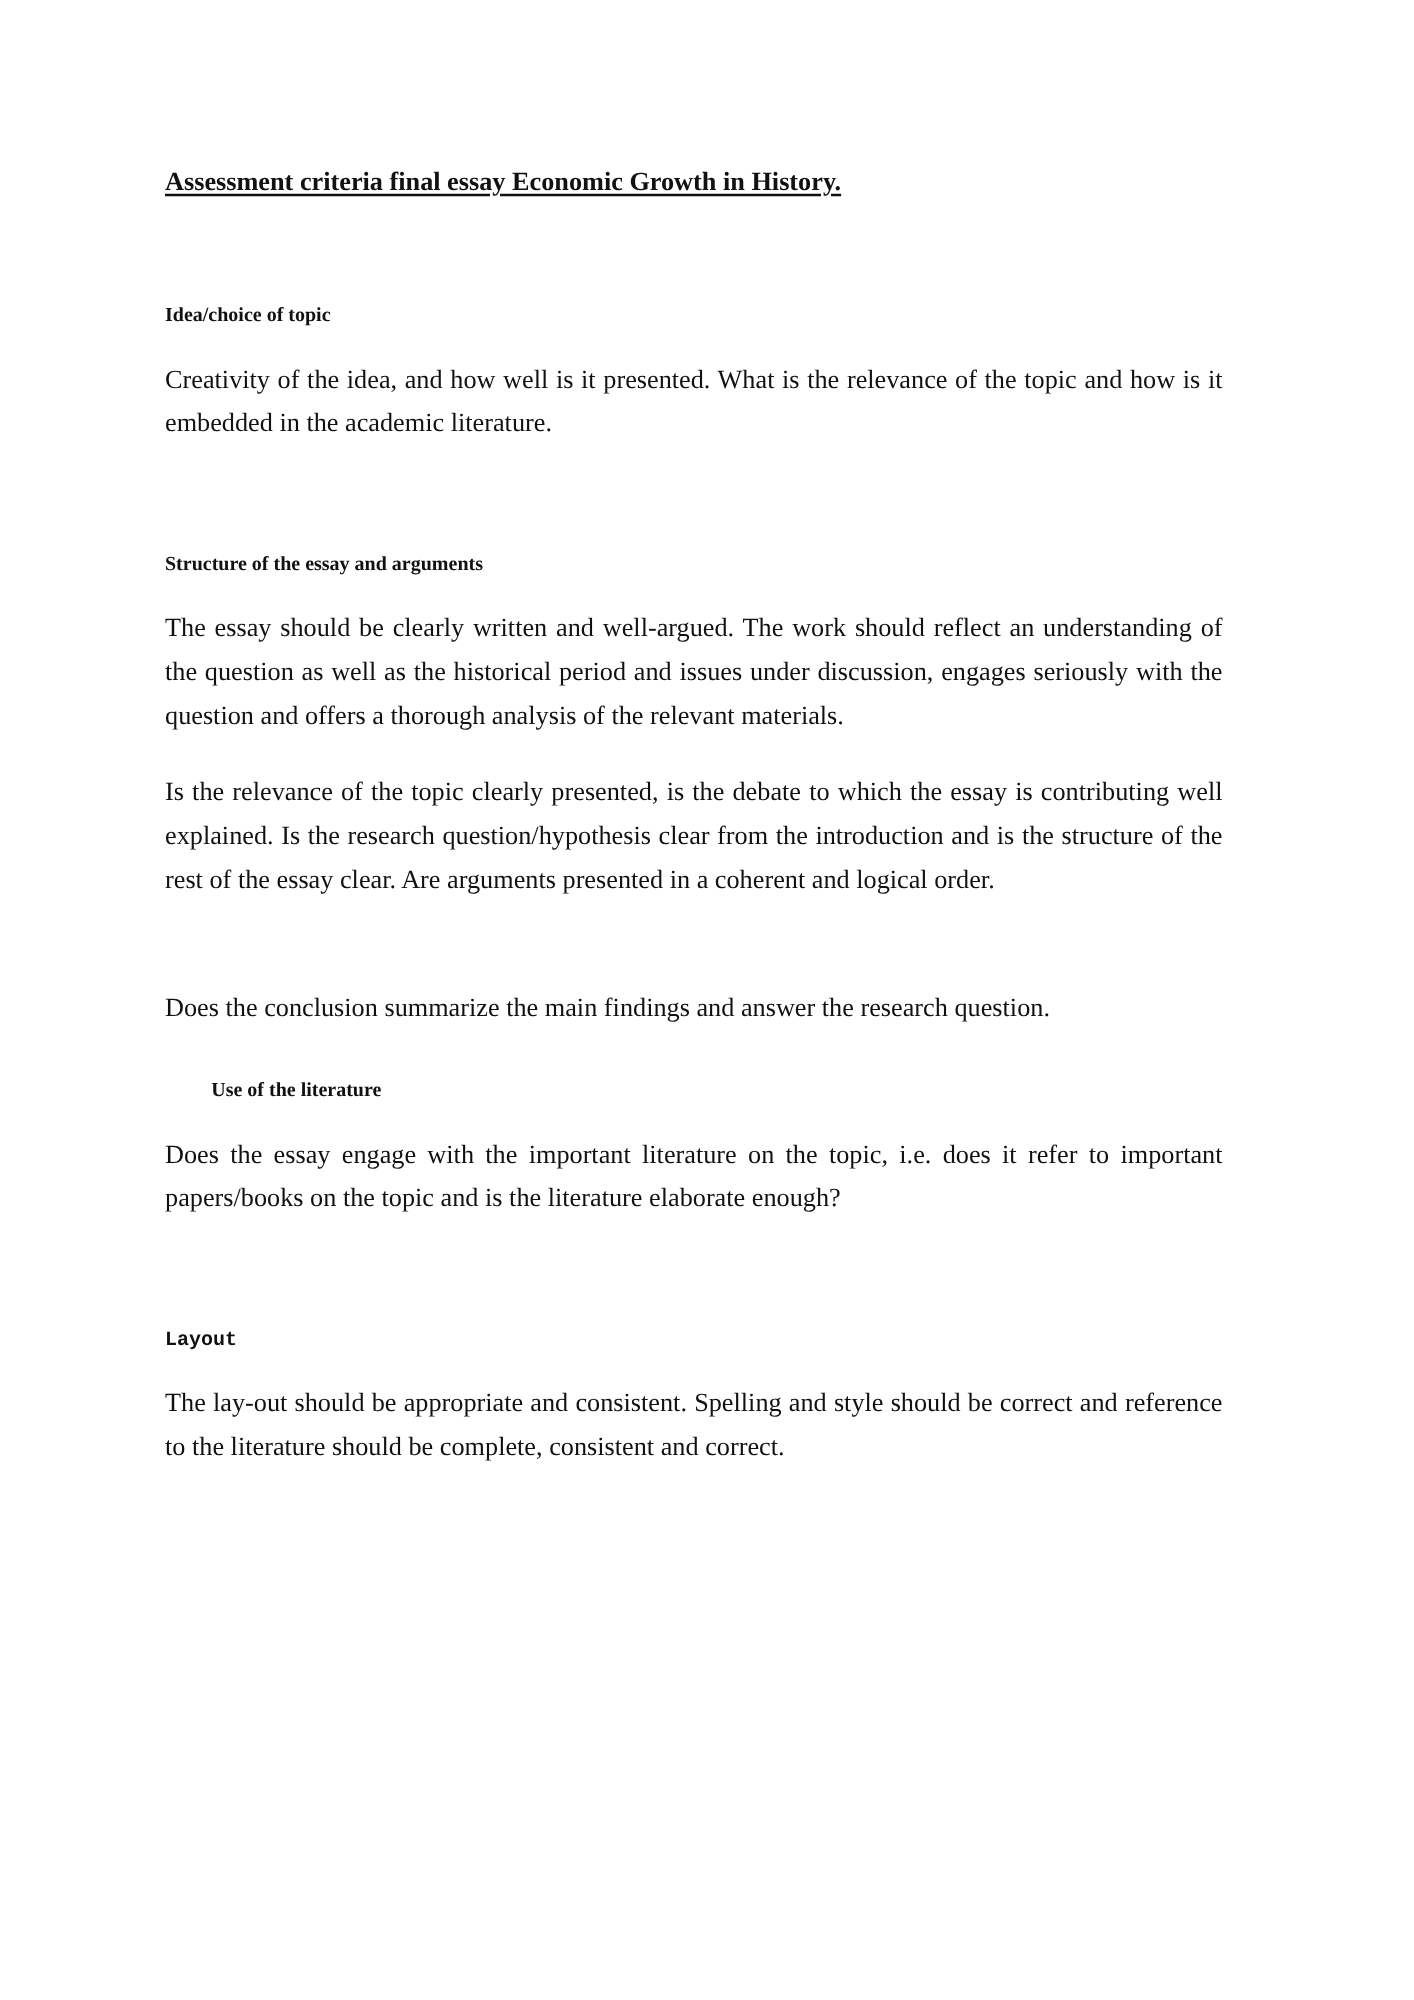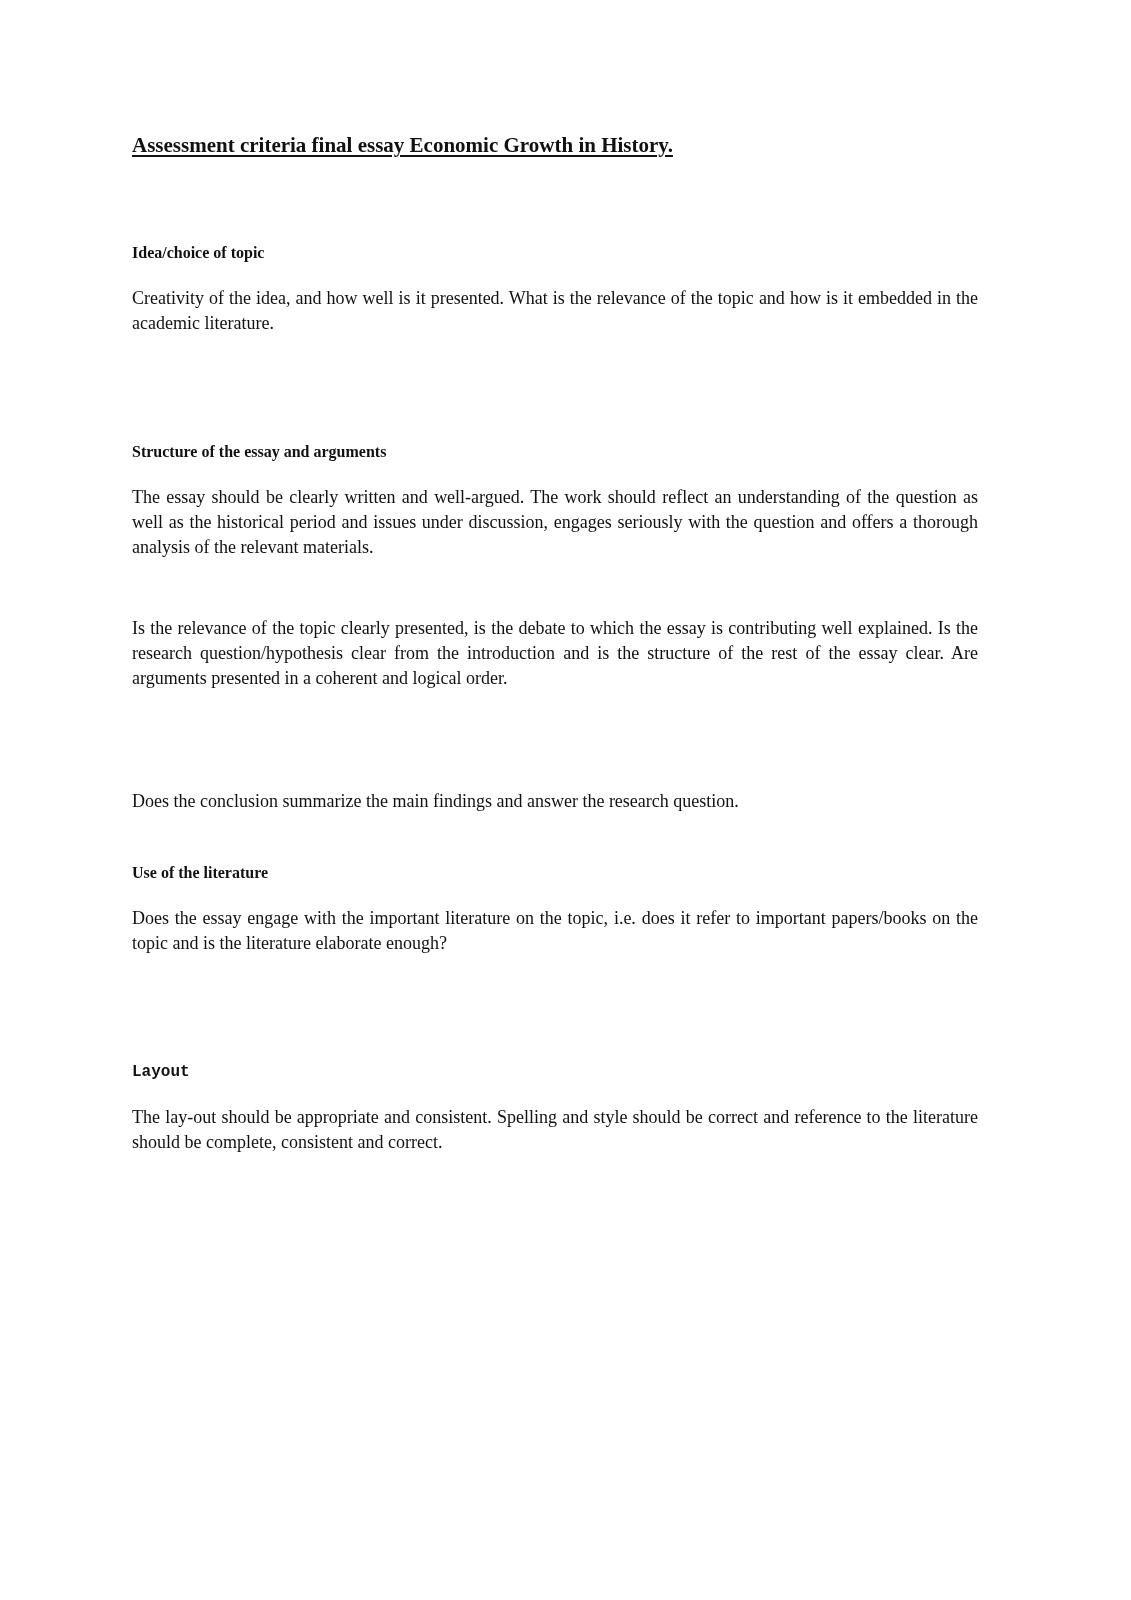--- a/index.html
+++ b/index.html
@@ -37,38 +37,38 @@
       left: 0;
       font-size: 16px;
       font-weight: bold;
       white-space: nowrap;
       line-height: 28px;
     }
     .para {
       position: absolute;
       left: 0;
       width: 846px;
-      font-size: 18px;
-      line-height: 25px;
+      font-size: 21px;
+      line-height: 35px;
       text-align: justify;
       text-align-last: left;
     }
   </style>
 </head>
 <body>
 
 <div class="page">
   <div class="doc-title">Assessment criteria final essay Economic Growth in History.</div>
 
   <div class="section-heading" style="top:239px;">Idea/choice of topic</div>
   <div class="para" style="top:286px;">Creativity of the idea, and how well is it presented. What is the relevance of the topic and how is it embedded in the academic literature.</div>
 
   <div class="section-heading" style="top:438px;">Structure of the essay and arguments</div>
   <div class="para" style="top:485px;">The essay should be clearly written and well-argued. The work should reflect an understanding of the question as well as the historical period and issues under discussion, engages seriously with the question and offers a thorough analysis of the relevant materials.</div>
   <div class="para" style="top:616px;">Is the relevance of the topic clearly presented, is the debate to which the essay is contributing well explained. Is the research question/hypothesis clear from the introduction and is the structure of the rest of the essay clear. Are arguments presented in a coherent and logical order.</div>
   <div class="para" style="top:747px;margin-top:42px;">Does the conclusion summarize the main findings and answer the research question.</div>
 
-  <div class="section-heading" style="top:859px;">Use of the literature</div>
+  <div class="section-heading" style="top:859px;margin-left:37px;">Use of the literature</div>
   <div class="para" style="top:906px;">Does the essay engage with the important literature on the topic, i.e. does it refer to important papers/books on the topic and is the literature elaborate enough?</div>
 
   <div class="section-heading" style="top:1058px;font-family:Liberation Mono, monospace;">Layout</div>
   <div class="para" style="top:1105px;">The lay-out should be appropriate and consistent. Spelling and style should be correct and reference to the literature should be complete, consistent and correct.</div>
 </div>
 
 </body></html>

